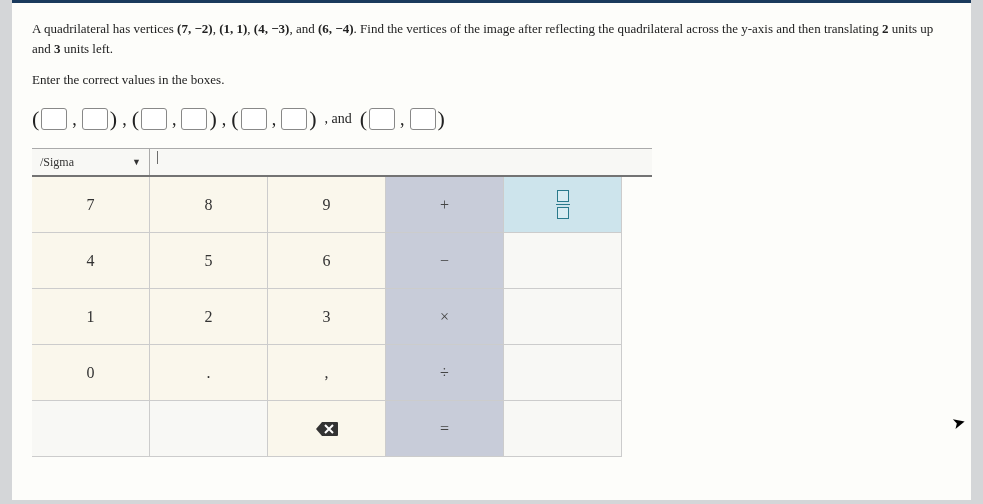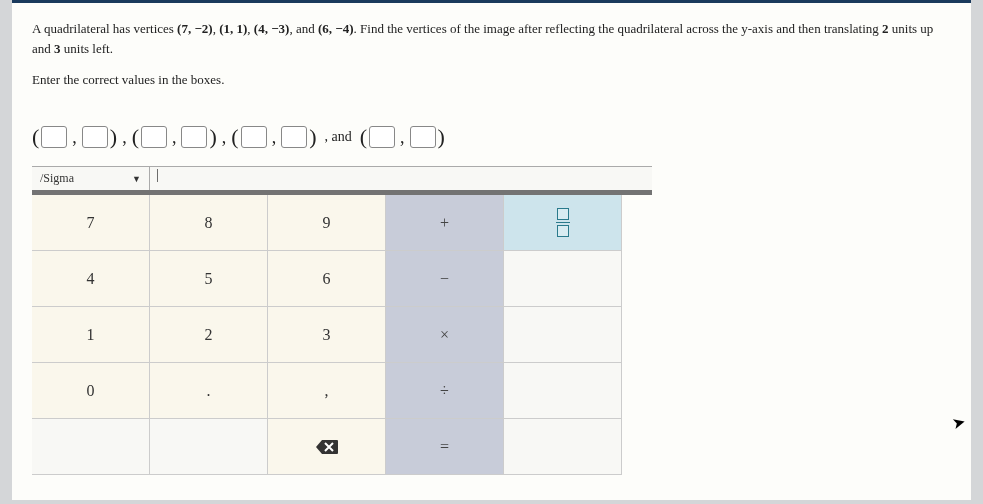--- a/index.html
+++ b/index.html
@@ -22,21 +22,21 @@
     .problem-text {
       font-size: 13px;
       color: #222;
       line-height: 1.5;
       margin-bottom: 14px;
     }
     .problem-text b { font-weight: bold; }
     .instruction {
       font-size: 13px;
       color: #222;
-      margin-bottom: 36px;
+      margin-bottom: 18px;
     }
     .answer-row {
       font-size: 18px;
       color: #222;
       display: flex;
       align-items: center;
       gap: 2px;
       margin-bottom: 16px;
     }
     .paren { font-size: 22px; }
@@ -53,21 +53,21 @@
     .and-text { margin: 0 6px; font-size: 14px; }
     
     .calc-container {
       width: 620px;
       border-top: 1px solid #aaa;
     }
     .calc-header {
       display: flex;
       align-items: flex-start;
       height: 28px;
-      border-bottom: 5px solid #737373;
+      border-bottom: 2px solid #737373;
       background: #f8f8f5;
     }
     .sigma-dropdown {
       width: 118px;
       height: 100%;
       border-right: 1px solid #aaa;
       display: flex;
       align-items: center;
       justify-content: space-between;
       padding: 0 8px;

